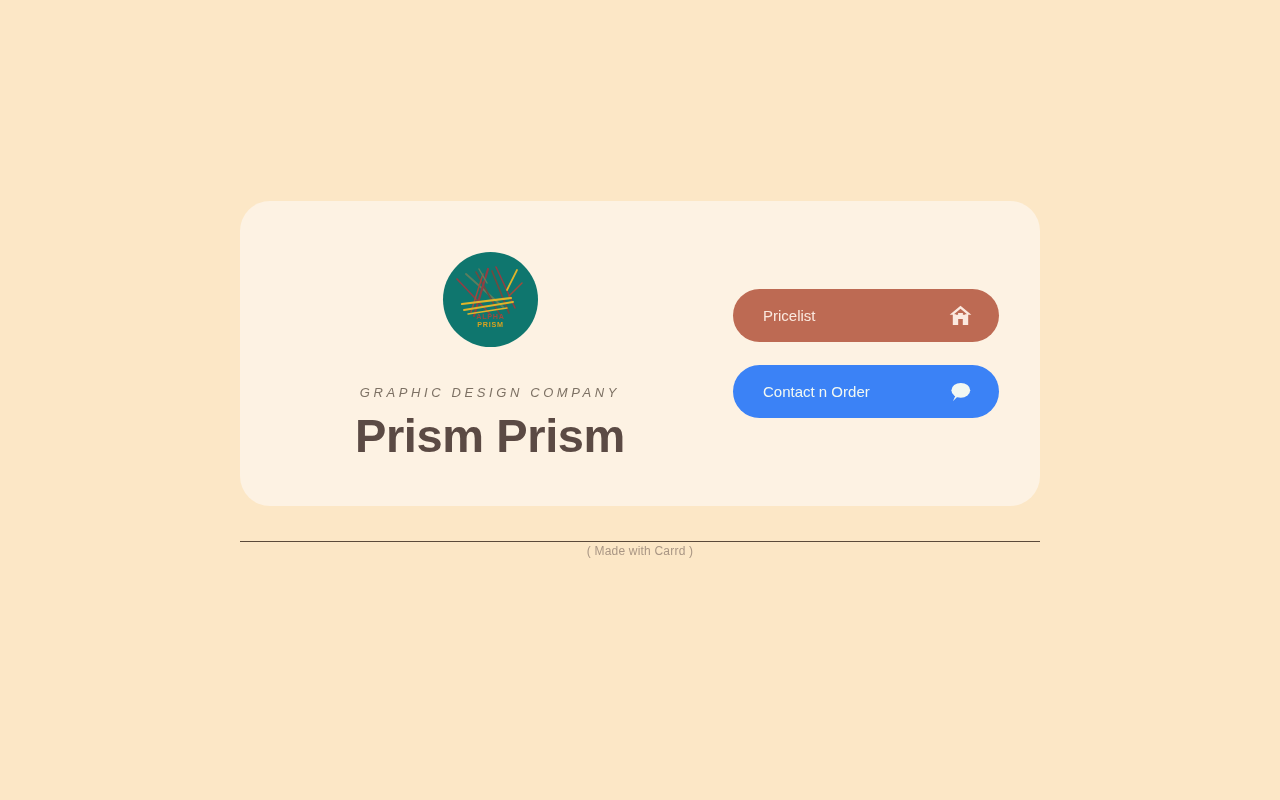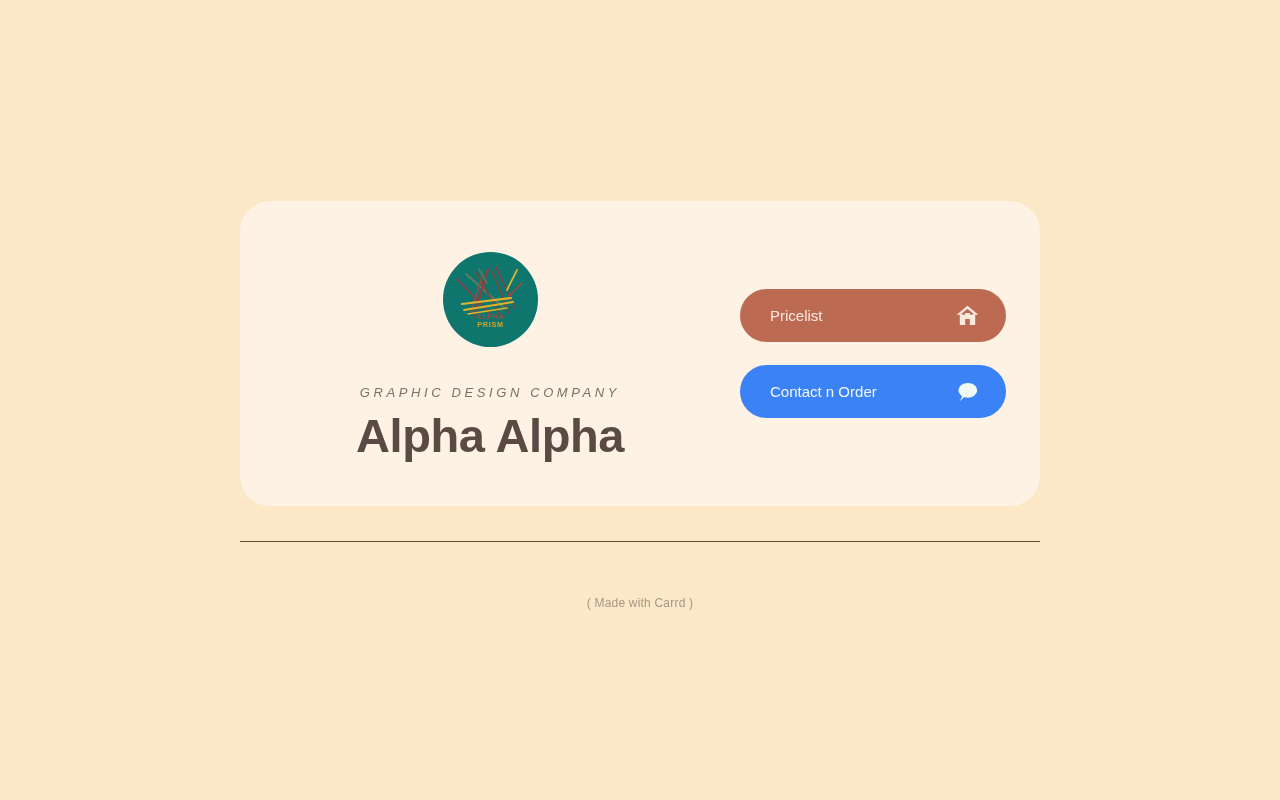--- a/index.html
+++ b/index.html
@@ -84,21 +84,21 @@
     white-space: nowrap;
     line-height: 1.05;
   }
 
   
   .nav {
     width: 300px;
     height: 100%;
     display: flex;
     flex-direction: column;
-    align-items: flex-start;
+    align-items: center;
     justify-content: center;
     gap: 23px;
     padding-right: 48px;
   }
 
   .nav-btn {
     width: 266px;
     height: 53px;
     border-radius: 27px;
     border: none;
@@ -137,21 +137,21 @@
     top: 541px;
     width: 800px;
     height: 1px;
     background: #5b4a3a;
   }
 
   
   .footer {
     position: absolute;
     left: 0;
-    top: 596px;
+    top: 544px;
     width: 1280px;
     text-align: center;
     font-size: 12px;
     color: #a99684;
     letter-spacing: 0.2px;
   }
   .footer a { color: inherit; text-decoration: none; }
 </style>
 </head>
 <body>
@@ -180,21 +180,21 @@
             <line x1="79" y1="31" x2="66" y2="44" stroke="#a04a3c" stroke-width="1.5"></line>
             <line x1="36" y1="17" x2="44" y2="31" stroke="#5d7d5e" stroke-width="1.5"></line>
           </g>
           <text x="47.5" y="66.5" text-anchor="middle" font-family="Liberation Sans, sans-serif" font-size="7.2" font-weight="700" letter-spacing="0.7" fill="#a04a3c">ALPHA</text>
           <text x="47.5" y="75" text-anchor="middle" font-family="Liberation Sans, sans-serif" font-size="7.2" font-weight="700" letter-spacing="0.7" fill="#d8a21f">PRISM</text>
         </svg>
       </div>
 
       <div class="tagline">GRAPHIC DESIGN COMPANY</div>
 
-      <h1 class="brand-title">Alpha Alpha</h1>
+      <h1 class="brand-title">Prism Prism</h1>
     </div>
 
     <div class="nav">
 
       <button class="nav-btn btn-pricelist">
         <span class="label">Pricelist</span>
         <span class="icon">
           <svg width="25" height="25" viewBox="0 0 24 24" fill="#fbe9df" aria-hidden="true">
             <path d="M12 2.6 1.6 11.3h3.1V21h5.0v-5.6h4.6V21h5.0v-9.7h3.1L12 2.6zm0 2.9 6.0 5.1v.3h-1.5v1.0h-2.2V9.6H9.7v2.3H7.5v-1.0H6.0v-.3l6.0-5.1z"></path>
             <path d="M4.7 11.3h14.6V21H14.3v-5.6H9.7V21H4.7z"></path>

